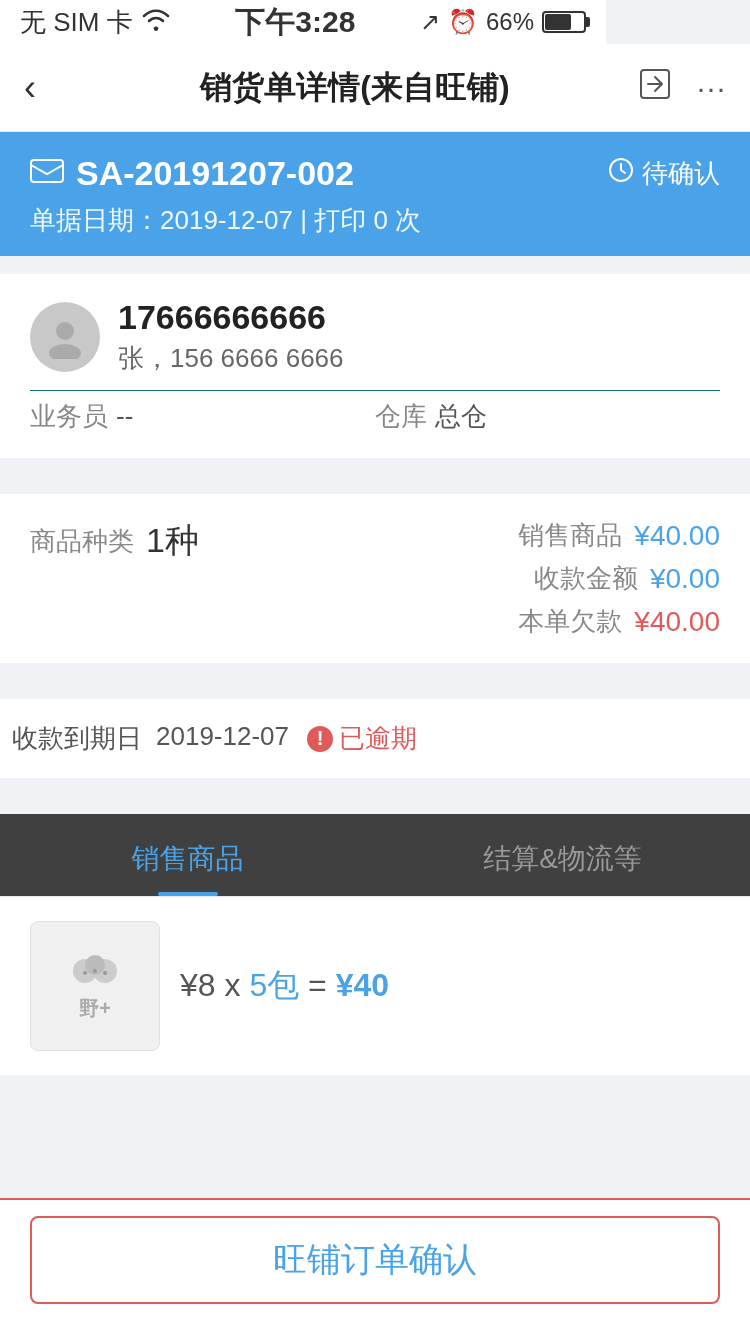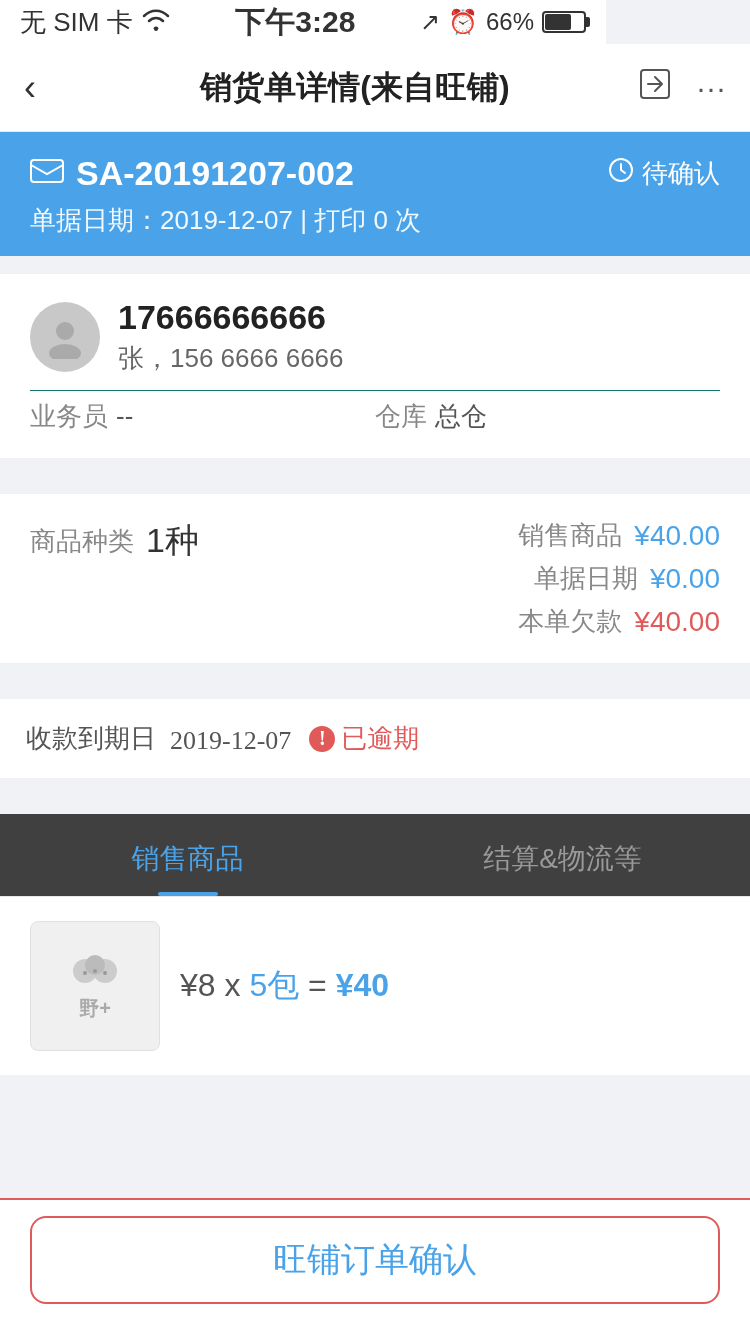--- a/index.html
+++ b/index.html
@@ -241,27 +241,26 @@
     }
     .amount-value-red {
       color: #e05a5a;
       font-size: 28px;
     }
 
     
     .due-section {
       background: #fff;
       margin-top: 18px;
-      padding: 22px 26px;
-      display: flex;
-      align-items: flex-end;
+      padding: 22px 12px;
+      display: flex;
+      align-items: flex-start;
       gap: 14px;
       font-size: 26px;
       color: #555;
-      font-family: Liberation Serif, serif;
     }
     .overdue-badge {
       display: flex;
       align-items: center;
       gap: 6px;
       color: #e05a5a;
       font-size: 26px;
       margin-left: 4px;
     }
     .overdue-dot {
@@ -364,21 +363,21 @@
       left: 0;
       width: 750px;
       background: #fff;
       padding: 16px 30px 30px;
       border-top: 2px solid #e05a5a;
     }
     .confirm-btn {
       width: 100%;
       height: 88px;
       border: 2px solid #e05a5a;
-      border-radius: 16px;
+      border-radius: 8px;
       background: #fff;
       color: #4aa3e8;
       font-size: 34px;
       font-weight: 500;
       display: flex;
       align-items: center;
       justify-content: center;
       cursor: pointer;
     }
 
@@ -483,21 +482,21 @@
     <div class="summary-left">
       <span class="summary-label">商品种类</span>
       <span class="summary-value">1种</span>
     </div>
     <div class="summary-right">
       <div class="amount-row">
         <span class="amount-label">销售商品</span>
         <span class="amount-value-blue">¥40.00</span>
       </div>
       <div class="amount-row">
-        <span class="amount-label">单据日期</span>
+        <span class="amount-label">收款金额</span>
         <span class="amount-value-blue">¥0.00</span>
       </div>
       <div class="amount-row">
         <span class="amount-label">本单欠款</span>
         <span class="amount-value-red">¥40.00</span>
       </div>
     </div>
   </div>
 </div>
 

